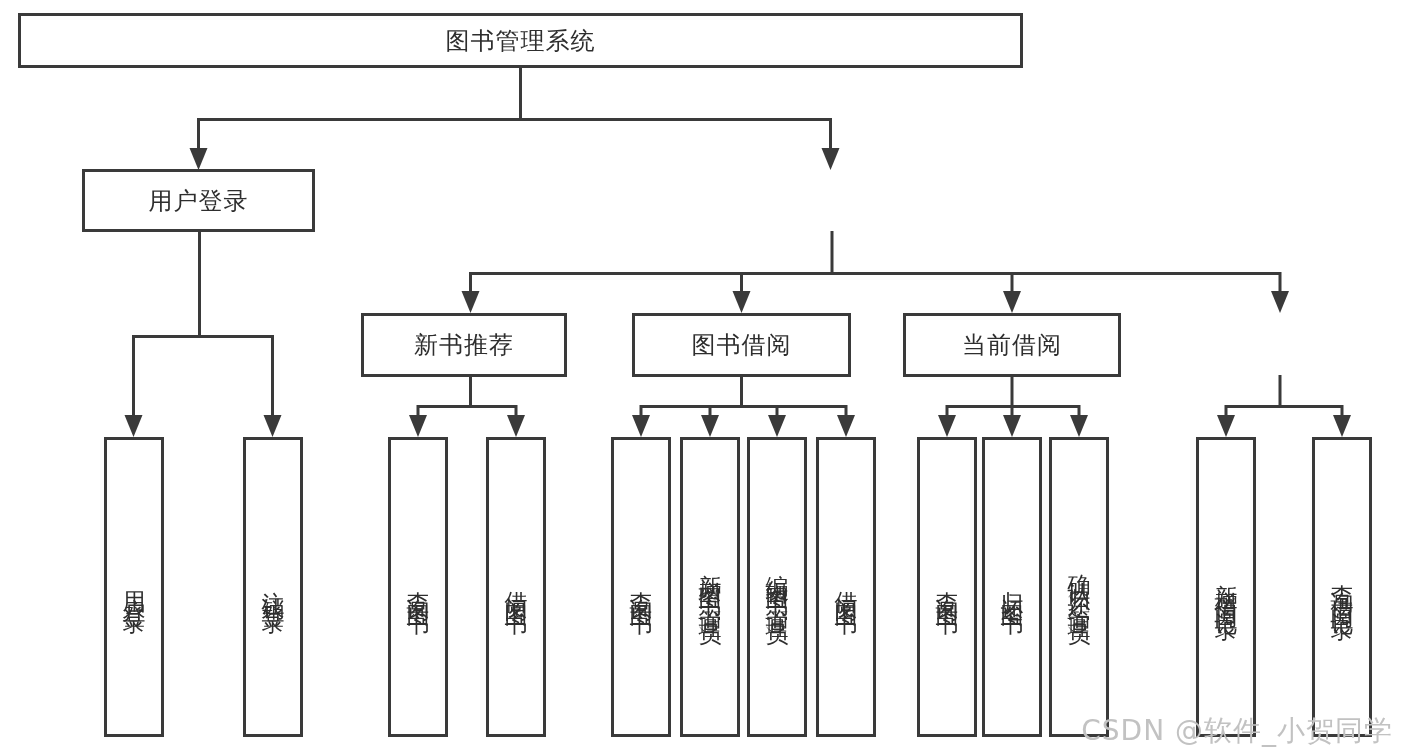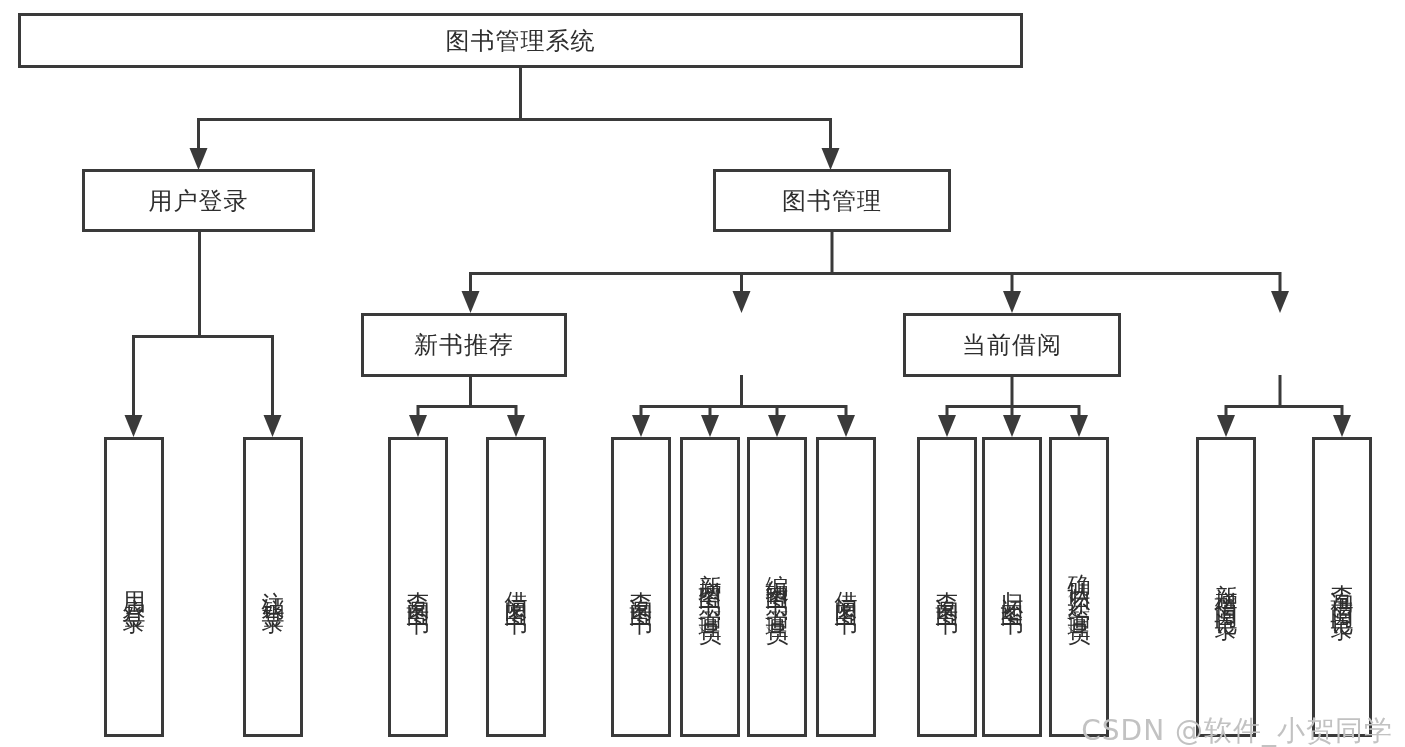--- a/index.html
+++ b/index.html
@@ -121,26 +121,26 @@
     <polygon class="arrowhead" points="1333,415 1351,415 1342,437"></polygon>
   </svg>
 
   <div class="node" style="left:18px;top:13px;width:1005px;height:55px;">
     <span class="h-label">图书管理系统</span>
   </div>
 
   <div class="node" style="left:82px;top:169px;width:233px;height:63px;">
     <span class="h-label">用户登录</span>
   </div>
-  <div class="node" style="left:713px;top:169px;width:238px;height:63px;">
-    <span class="h-label">图书管理</span>
-  </div>
 
   <div class="node" style="left:361px;top:313px;width:206px;height:64px;">
     <span class="h-label">新书推荐</span>
+  </div>
+  <div class="node" style="left:632px;top:313px;width:219px;height:64px;">
+    <span class="h-label">图书借阅</span>
   </div>
   <div class="node" style="left:903px;top:313px;width:218px;height:64px;">
     <span class="h-label">当前借阅</span>
   </div>
 
   <div class="node leaf" style="left:104px;top:437px;width:60px;height:300px;">
     <span class="v-label">用户登录</span>
   </div>
   <div class="node leaf" style="left:243px;top:437px;width:60px;height:300px;">
     <span class="v-label">注销登录</span>

